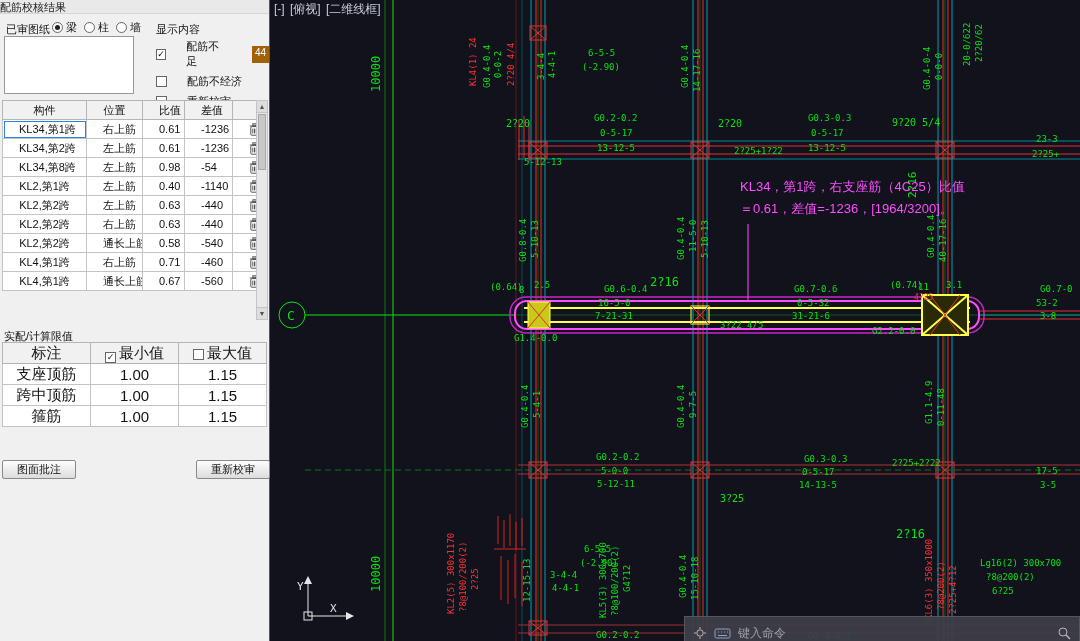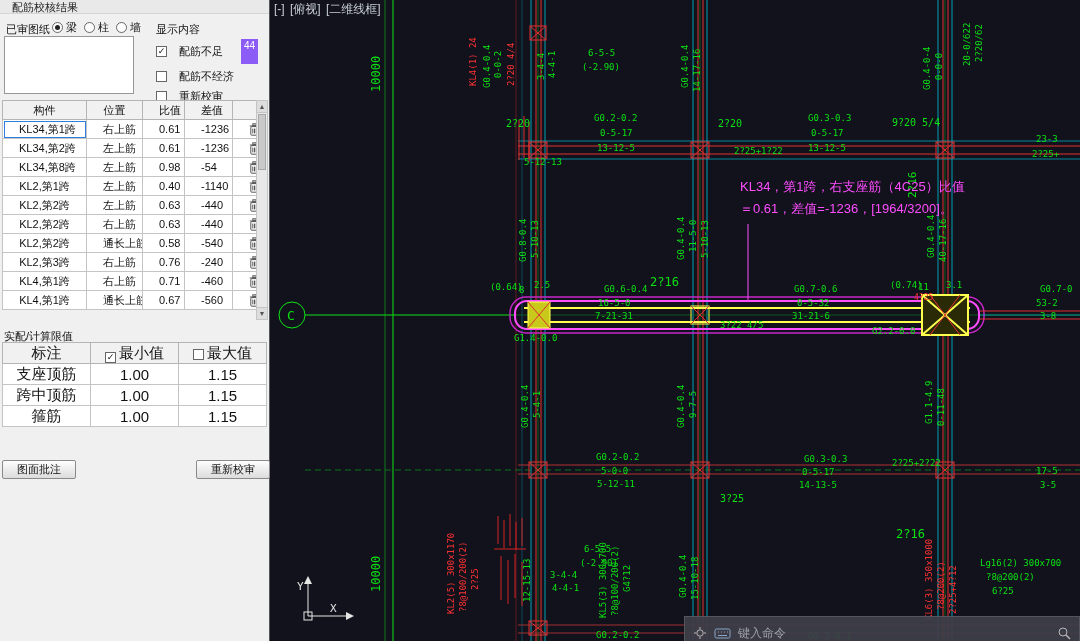--- a/index.html
+++ b/index.html
@@ -1,33 +1,33 @@
 <!DOCTYPE html>
 <html><head>
 <meta charset="utf-8">
 <style>
 *{margin:0;padding:0;box-sizing:border-box}
 html,body{width:1080px;height:641px;overflow:hidden;background:#000}
 #app{position:relative;width:1080px;height:641px;font-family:"Liberation Sans","DejaVu Sans",sans-serif}
 
 
 #panel{position:absolute;left:0;top:0;width:270px;height:641px;background:#f0f0f0;border-right:1px solid #55555e;font-size:11px;color:#111;z-index:5}
-.p-title{height:14px;line-height:14px;padding-left:12px;background:#e9e9e9;font-size:11px;color:#222;border-bottom:1px solid #d6d6d6}
+.p-title{height:14px;line-height:14px;padding-left:0;background:#e9e9e9;font-size:11px;color:#222;border-bottom:1px solid #d6d6d6}
 .reviewed-lbl{position:absolute;left:6px;top:22px}
 .radios{position:absolute;left:52px;top:20px;display:flex;align-items:center}
 .radio{display:inline-flex;align-items:center;gap:3px;margin-right:7px;cursor:default}
 .rb{width:11px;height:11px;border:1px solid #666;border-radius:50%;background:#fff;position:relative;display:inline-block}
 .rb.on::after{content:"";position:absolute;left:2px;top:2px;width:5px;height:5px;border-radius:50%;background:#222}
 .disp-lbl{position:absolute;left:156px;top:22px}
 .listbox{position:absolute;left:4px;top:36px;width:130px;height:58px;background:#fff;border:1px solid #979797}
 .checks{position:absolute;left:156px;top:39px}
-.check{display:flex;align-items:center;gap:12px;margin-bottom:5px;position:relative;cursor:default}
+.check{display:flex;align-items:center;gap:20px;margin-bottom:5px;position:relative;cursor:default}
 .cb{width:11px;height:11px;border:1px solid #666;background:#fff;display:inline-flex;align-items:center;justify-content:center;font-size:9px;line-height:1;color:#111}
 .cb.on::after{content:"\2713"}
-.badge{background:#8b5cf6;color:#fff;font-size:10px;padding:0 3px;margin-left:6px;line-height:13px;height:25px}
+.badge{background:#a16207;color:#fff;font-size:10px;padding:0 3px;margin-left:6px;line-height:13px;height:17px}
 
 .rtable{position:absolute;left:2px;top:100px;border-collapse:collapse;table-layout:fixed;width:254px;background:#fff}
 .rtable th,.rtable td{border:1px solid #c4c4c4;height:19px;text-align:center;font-weight:normal;font-size:11px;overflow:hidden;white-space:nowrap;padding:0 16px}
 .rtable th{background:#f1f1f1;border-color:#b5b5b5}
 .sel{outline:1px solid #2f7fe0;outline-offset:-2px}
 .c-del svg{vertical-align:middle}
 
 .vscroll{position:absolute;left:256px;top:100px;width:12px;height:220px;background:#e8e8e8;border:1px solid #c4c4c4}
 .sb-btn{height:12px;font-size:7px;text-align:center;line-height:12px;color:#555;background:#ddd;width:100%}
 .sb-btn.up{border-bottom:1px solid #c4c4c4}
@@ -196,34 +196,20 @@
                 <line x1="3.8" y1="5.6" x2="3.8" y2="10.4" stroke="#555"></line>
                 <line x1="5.5" y1="5.6" x2="5.5" y2="10.4" stroke="#555"></line>
                 <line x1="7.2" y1="5.6" x2="7.2" y2="10.4" stroke="#555"></line>
               </svg></td>
           </tr>
           <tr>
             <td class="">KL2,第2跨</td>
             <td>通长上筋</td>
             <td>0.58</td>
             <td>-540</td>
-            <td class="c-del"><svg width="11" height="13" viewBox="0 0 11 13">
-                <rect x="1.8" y="3.6" width="7.4" height="8.6" rx="1" fill="none" stroke="#555"></rect>
-                <line x1="0.8" y1="3" x2="10.2" y2="3" stroke="#555"></line>
-                <rect x="3.8" y="0.8" width="3.4" height="1.6" fill="none" stroke="#555"></rect>
-                <line x1="3.8" y1="5.6" x2="3.8" y2="10.4" stroke="#555"></line>
-                <line x1="5.5" y1="5.6" x2="5.5" y2="10.4" stroke="#555"></line>
-                <line x1="7.2" y1="5.6" x2="7.2" y2="10.4" stroke="#555"></line>
-              </svg></td>
-          </tr>
-          <tr>
-            <td class="">KL2,第3跨</td>
-            <td>右上筋</td>
-            <td>0.76</td>
-            <td>-240</td>
             <td class="c-del"><svg width="11" height="13" viewBox="0 0 11 13">
                 <rect x="1.8" y="3.6" width="7.4" height="8.6" rx="1" fill="none" stroke="#555"></rect>
                 <line x1="0.8" y1="3" x2="10.2" y2="3" stroke="#555"></line>
                 <rect x="3.8" y="0.8" width="3.4" height="1.6" fill="none" stroke="#555"></rect>
                 <line x1="3.8" y1="5.6" x2="3.8" y2="10.4" stroke="#555"></line>
                 <line x1="5.5" y1="5.6" x2="5.5" y2="10.4" stroke="#555"></line>
                 <line x1="7.2" y1="5.6" x2="7.2" y2="10.4" stroke="#555"></line>
               </svg></td>
           </tr>
           <tr>

